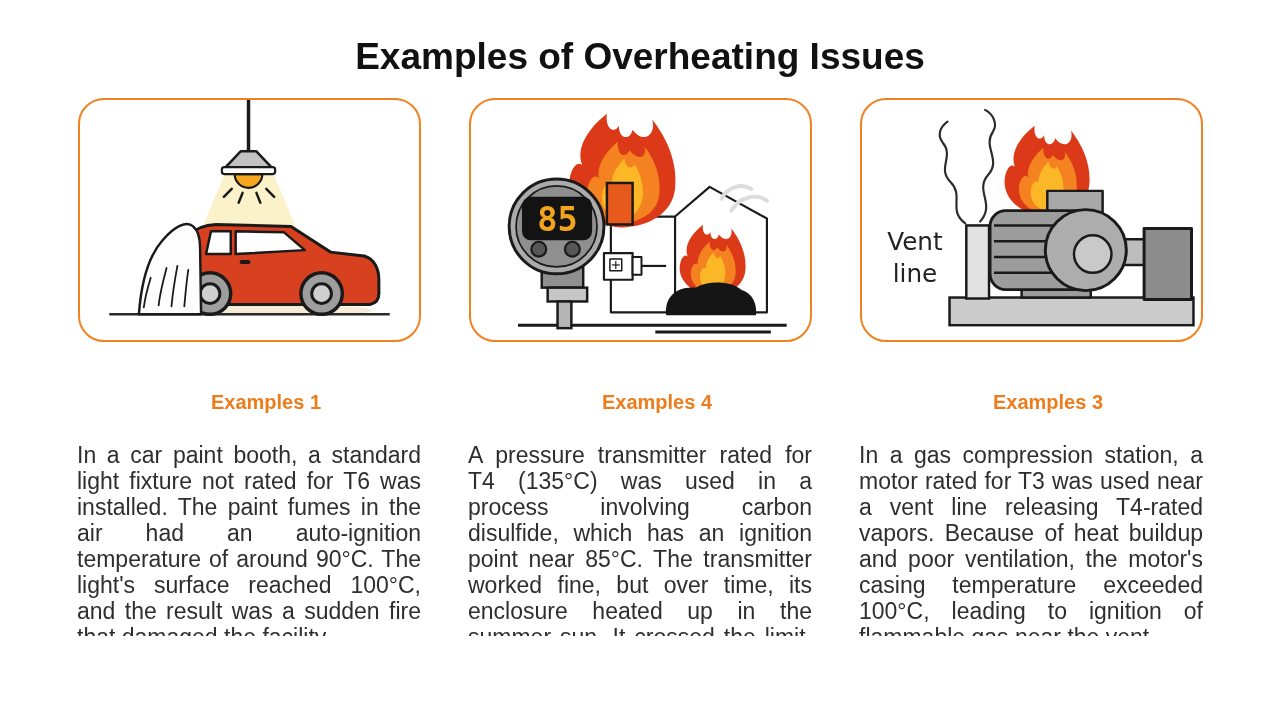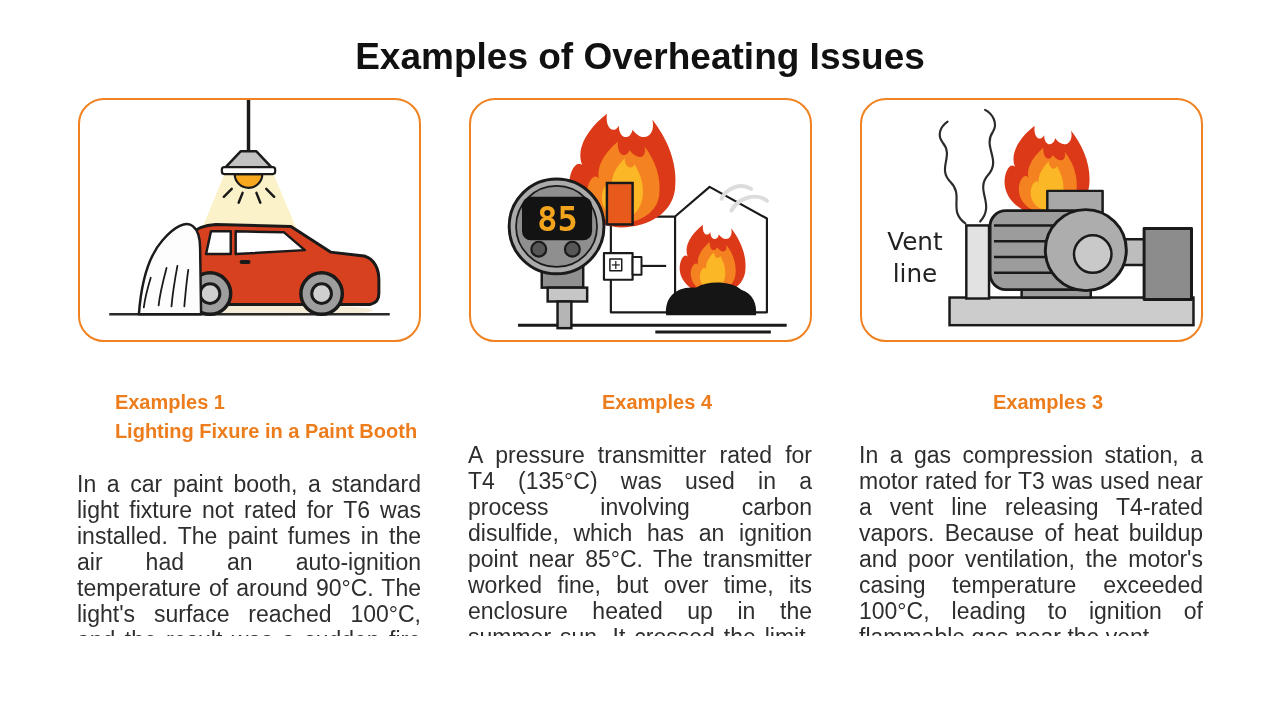--- a/index.html
+++ b/index.html
@@ -81,21 +81,20 @@
               <line x1="152" y1="90" x2="144" y2="98"></line>
               <line x1="163" y1="94" x2="159" y2="104"></line>
               <line x1="177" y1="94" x2="181" y2="104"></line>
               <line x1="187" y1="90" x2="195" y2="98"></line>
             </g>
           </g>
         </svg>
       </div>
       <div class="heading">
         <div>Examples 1</div>
-        <div>Lighting Fixure in a Paint Booth</div>
       </div>
       <p class="body-text">In a car paint booth, a standard light fixture not rated for T6 was installed. The paint fumes in the air had an auto-ignition temperature of around 90°C. The light's surface reached 100°C, and the result was a sudden fire that damaged the facility.</p>
     </div>
 
     <div class="col">
       <div class="card">
         <svg class="illus" viewBox="0 0 340 243">
           <line x1="46" y1="228" x2="318" y2="228" stroke="#1A1A1A" stroke-width="3"></line>
           <line x1="185" y1="235" x2="302" y2="235" stroke="#1A1A1A" stroke-width="3"></line>
           <g fill="#FFFFFF" stroke="#1A1A1A" stroke-width="2.2" stroke-linejoin="round">

